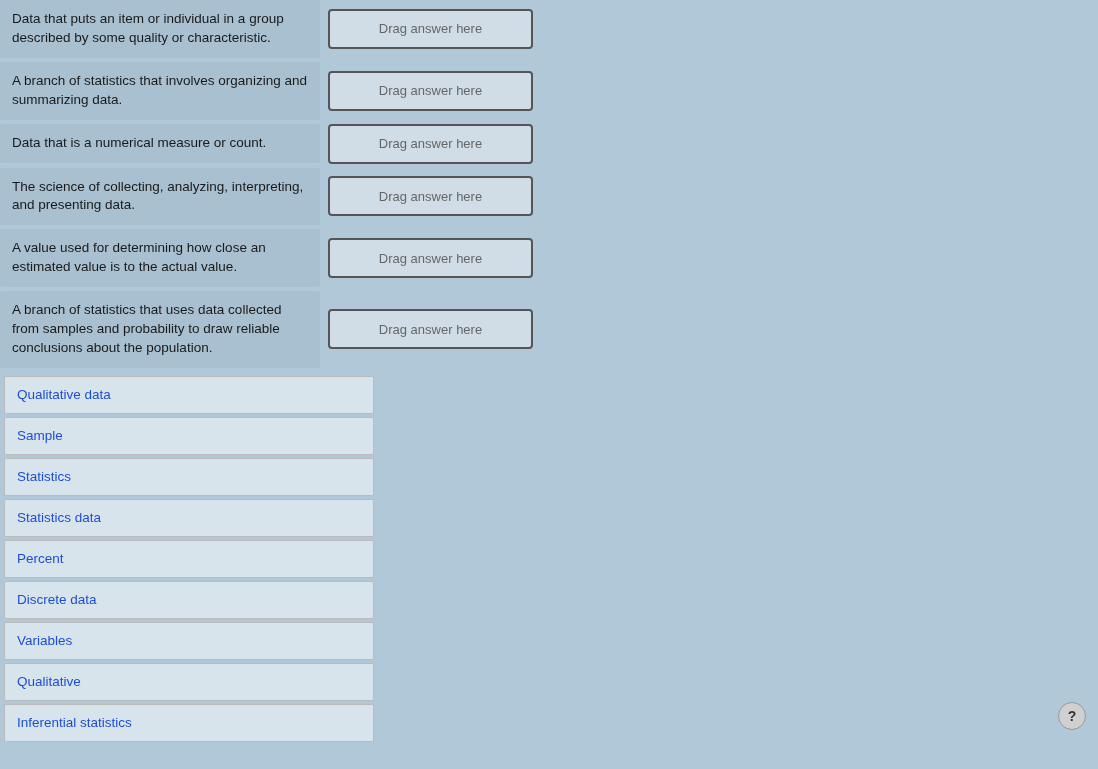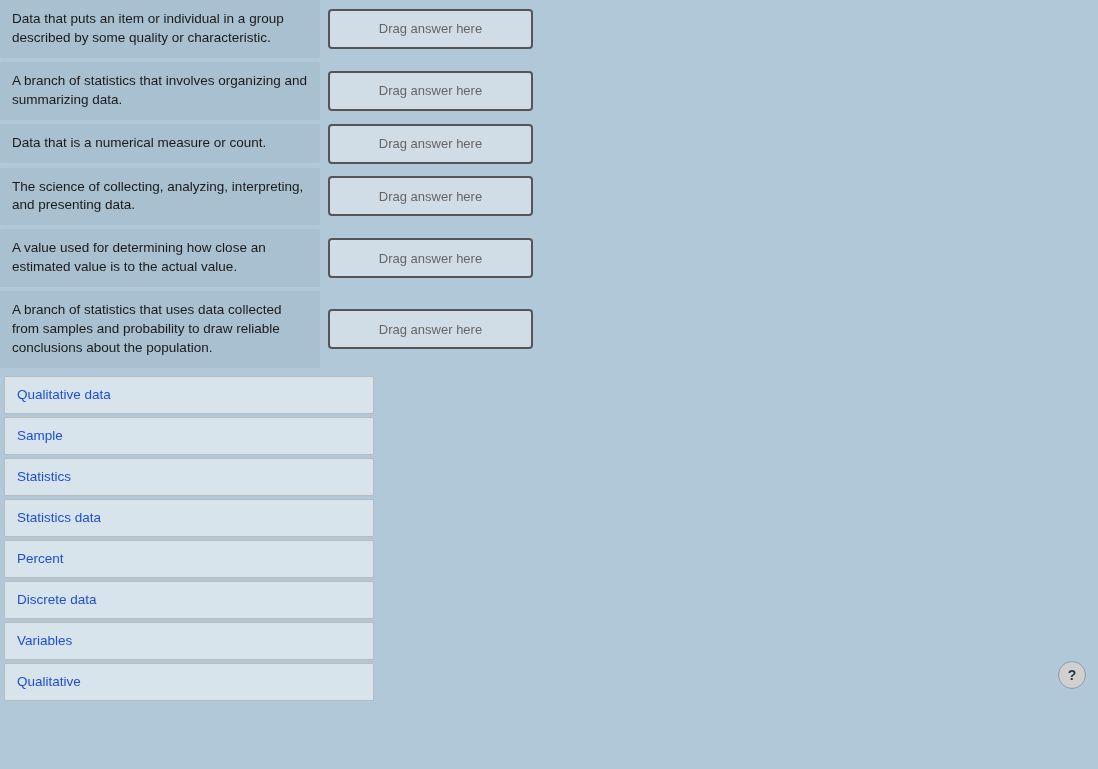--- a/index.html
+++ b/index.html
@@ -183,18 +183,21 @@
     </div>
     <div class="answer-item">
       <span>Discrete data</span>
     </div>
     <div class="answer-item">
       <span>Variables</span>
     </div>
     <div class="answer-item">
       <span>Qualitative</span>
     </div>
+    <div class="answer-item">
+      <span>Inferential statistics</span>
+    </div>
   </div>
 
   <div class="help-btn">
     <span>?</span>
   </div>
 </div>
 
 </body></html>

